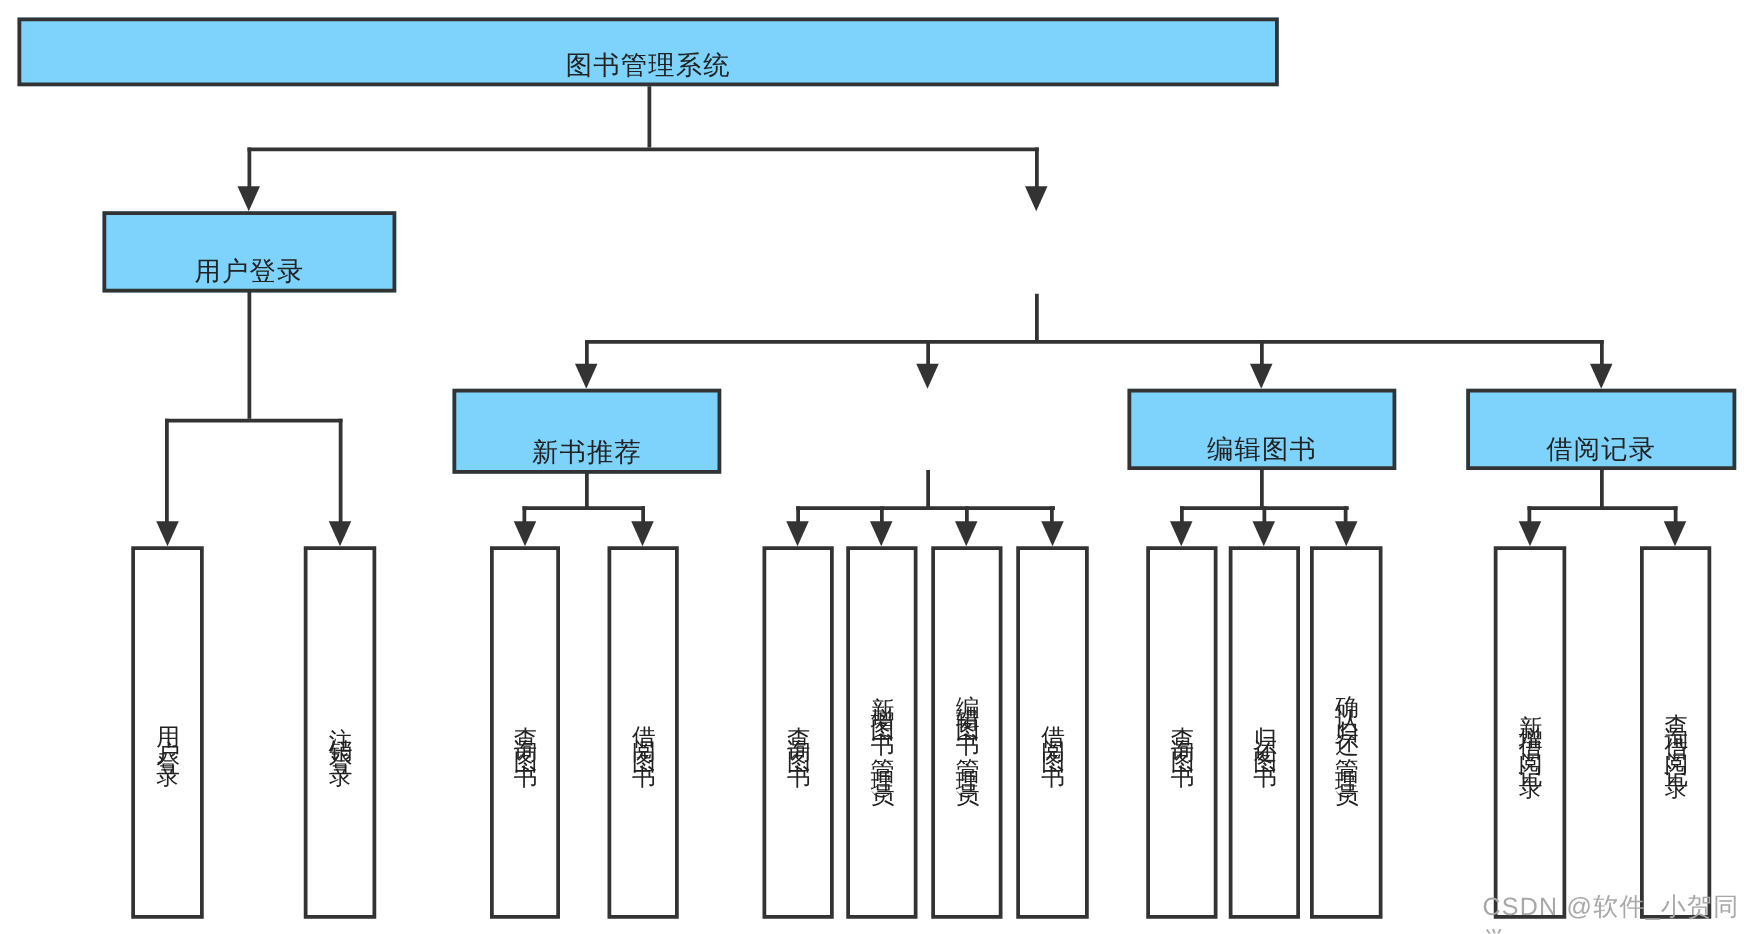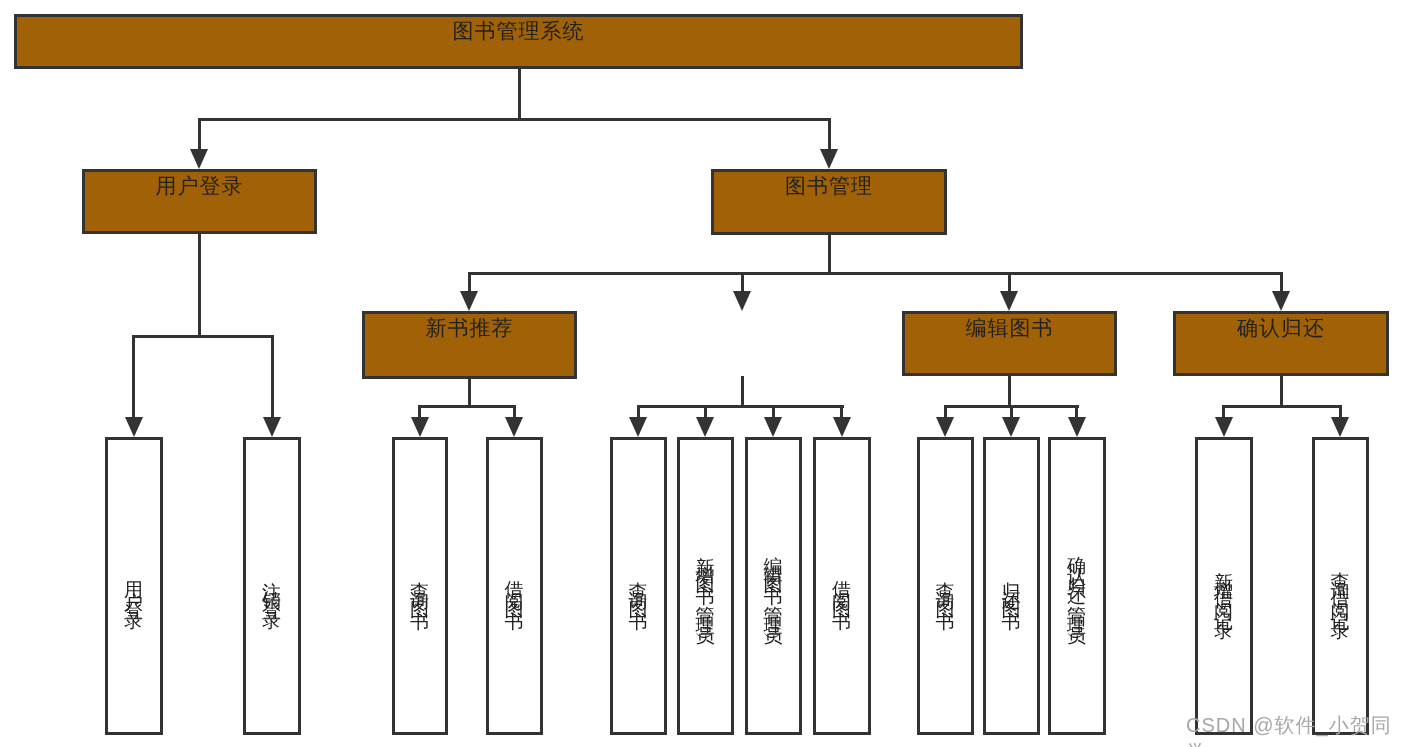--- a/index.html
+++ b/index.html
@@ -2,22 +2,22 @@
 <html><head>
 <meta charset="utf-8">
 <style>
   html,body { margin:0; padding:0; background:#ffffff; }
   .stage {
     position:relative; width:1405px; height:747px; background:#ffffff;
     font-family:"Liberation Sans","DejaVu Sans",sans-serif; overflow:hidden;
   }
   .hbox {
     position:absolute; box-sizing:border-box;
-    border:3px solid #333333; background:#a16207;
-    display:flex; align-items:flex-start; justify-content:center;
+    border:3px solid #333333; background:#7dd3fc;
+    display:flex; align-items:flex-end; justify-content:center;
     font-size:21px; color:#222222; letter-spacing:1px;
   }
   .vbox {
     position:absolute; top:437px; height:298px; box-sizing:border-box;
     border:3px solid #333333; background:#ffffff;
     display:flex; align-items:center; justify-content:center;
     font-size:19px; color:#222222;
   }
   .vbox span {
     writing-mode:vertical-rl; text-orientation:mixed;
@@ -47,23 +47,20 @@
   <div class="vline" style="left:518px;top:69px;height:49px"></div>
   <div class="hline" style="left:198px;top:118px;width:633px"></div>
   <div class="vline" style="left:198px;top:118px;height:34px"></div>
   <div class="ahead" style="left:190px;top:149px"></div>
   <div class="vline" style="left:828px;top:118px;height:34px"></div>
   <div class="ahead" style="left:820px;top:149px"></div>
 
   <div class="hbox" style="left:82px;top:169px;width:235px;height:65px">
     <span>用户登录</span>
   </div>
-  <div class="hbox" style="left:711px;top:169px;width:236px;height:66px">
-    <span>图书管理</span>
-  </div>
 
   <div class="vline" style="left:198px;top:233px;height:102px"></div>
   <div class="hline" style="left:132px;top:335px;width:142px"></div>
   <div class="vline" style="left:132px;top:335px;height:88px"></div>
   <div class="ahead" style="left:125px;top:417px"></div>
   <div class="vline" style="left:271px;top:335px;height:88px"></div>
   <div class="ahead" style="left:263px;top:417px"></div>
 
   <div class="vline" style="left:828px;top:235px;height:37px"></div>
   <div class="hline" style="left:468px;top:272px;width:815px"></div>
@@ -76,21 +73,21 @@
   <div class="vline" style="left:1280px;top:272px;height:22px"></div>
   <div class="ahead" style="left:1272px;top:291px"></div>
 
   <div class="hbox" style="left:362px;top:311px;width:215px;height:68px">
     <span>新书推荐</span>
   </div>
   <div class="hbox" style="left:902px;top:311px;width:215px;height:65px">
     <span>编辑图书</span>
   </div>
   <div class="hbox" style="left:1173px;top:311px;width:216px;height:65px">
-    <span>确认归还</span>
+    <span>借阅记录</span>
   </div>
 
   <div class="vline" style="left:468px;top:376px;height:30px"></div>
   <div class="vline" style="left:741px;top:376px;height:30px"></div>
   <div class="vline" style="left:1008px;top:376px;height:30px"></div>
   <div class="vline" style="left:1280px;top:376px;height:30px"></div>
 
   <div class="hline" style="left:418px;top:405px;width:98px"></div>
   <div class="hline" style="left:637px;top:405px;width:207px"></div>
   <div class="hline" style="left:944px;top:405px;width:135px"></div>

